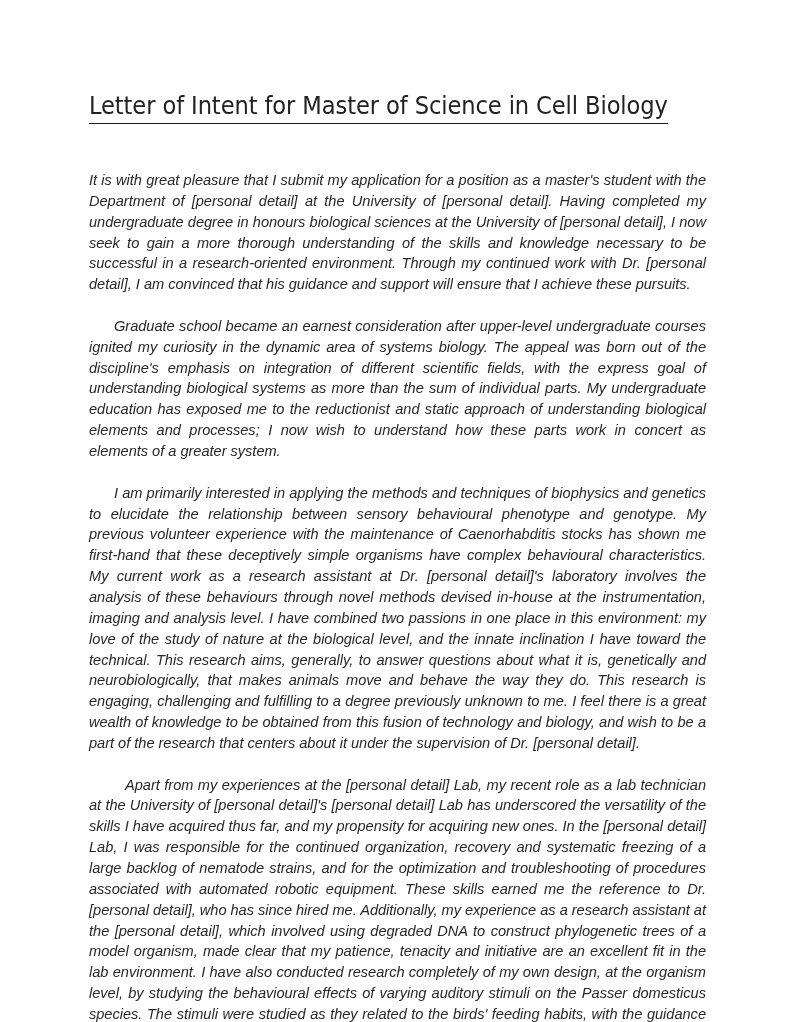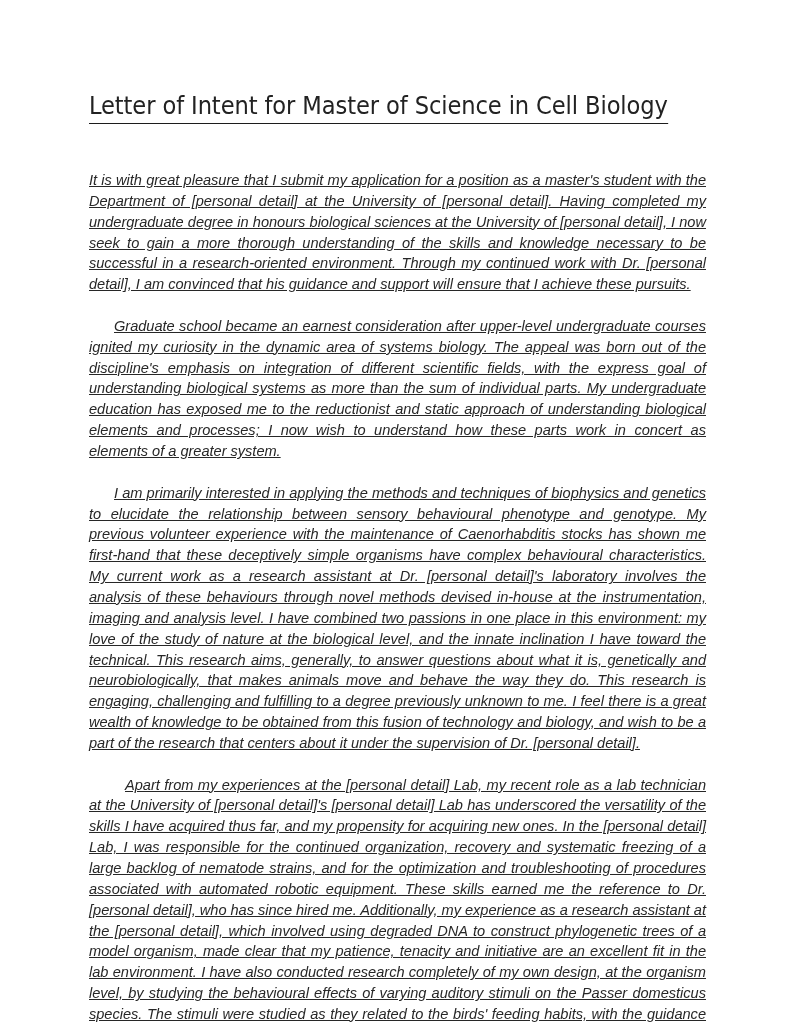--- a/index.html
+++ b/index.html
@@ -56,21 +56,20 @@
     font-family: "Liberation Sans", sans-serif;
     font-style: italic;
     font-size: 14.6px;
     line-height: 20.85px;
     color: #272727;
     text-align: justify;
     text-justify: inter-word;
     margin: 0 0 20.9px 0;
     letter-spacing: -0.02px;
     word-spacing: 0px;
-    text-decoration: underline;
   }
 
   .para.indent-sm { text-indent: 25px; }
   .para.indent-lg { text-indent: 36px; }
   .para.last { margin-bottom: 0; }
 
   
   .para, .doc-title {
     text-rendering: optimizeLegibility;
   }

